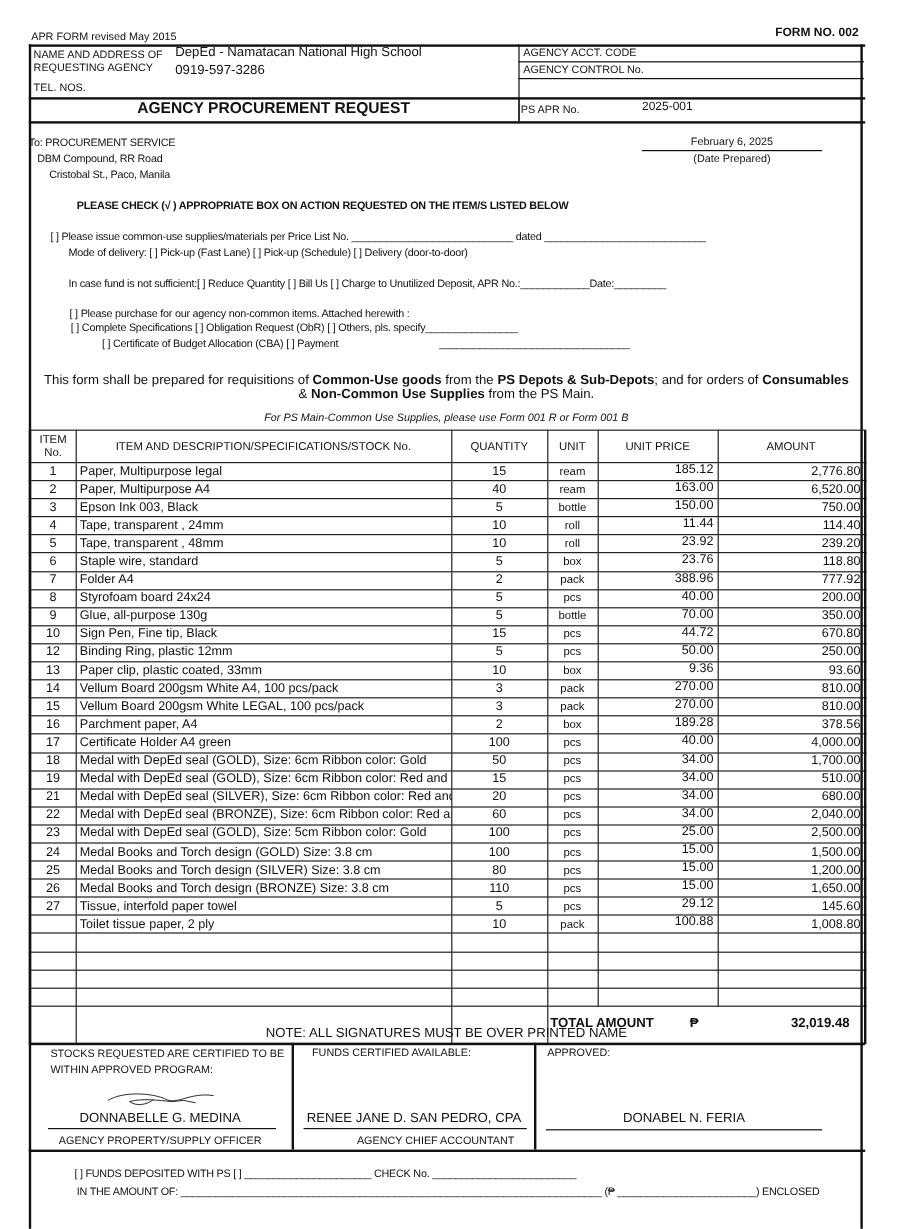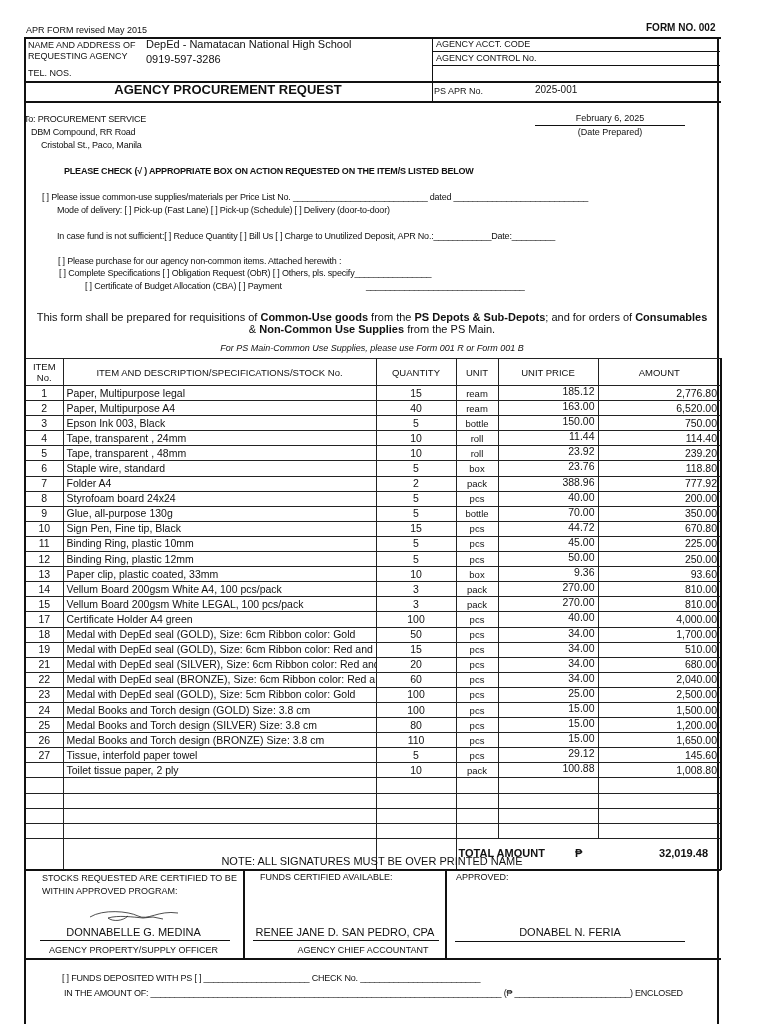--- a/index.html
+++ b/index.html
@@ -181,28 +181,20 @@
       </tr>
       <tr>
         <td class="c">10</td>
         <td>Sign Pen, Fine tip, Black</td>
         <td class="c">15</td>
         <td class="unit">pcs</td>
         <td class="price">44.72</td>
         <td class="r">670.80</td>
       </tr>
       <tr>
-        <td class="c">11</td>
-        <td>Binding Ring, plastic 10mm</td>
-        <td class="c">5</td>
-        <td class="unit">pcs</td>
-        <td class="price">45.00</td>
-        <td class="r">225.00</td>
-      </tr>
-      <tr>
         <td class="c">12</td>
         <td>Binding Ring, plastic 12mm</td>
         <td class="c">5</td>
         <td class="unit">pcs</td>
         <td class="price">50.00</td>
         <td class="r">250.00</td>
       </tr>
       <tr>
         <td class="c">13</td>
         <td>Paper clip, plastic coated, 33mm</td>
@@ -219,20 +211,28 @@
         <td class="price">270.00</td>
         <td class="r">810.00</td>
       </tr>
       <tr>
         <td class="c">15</td>
         <td>Vellum Board 200gsm White LEGAL, 100 pcs/pack</td>
         <td class="c">3</td>
         <td class="unit">pack</td>
         <td class="price">270.00</td>
         <td class="r">810.00</td>
+      </tr>
+      <tr>
+        <td class="c">16</td>
+        <td>Parchment paper, A4</td>
+        <td class="c">2</td>
+        <td class="unit">box</td>
+        <td class="price">189.28</td>
+        <td class="r">378.56</td>
       </tr>
       <tr>
         <td class="c">17</td>
         <td>Certificate Holder A4 green</td>
         <td class="c">100</td>
         <td class="unit">pcs</td>
         <td class="price">40.00</td>
         <td class="r">4,000.00</td>
       </tr>
       <tr>

